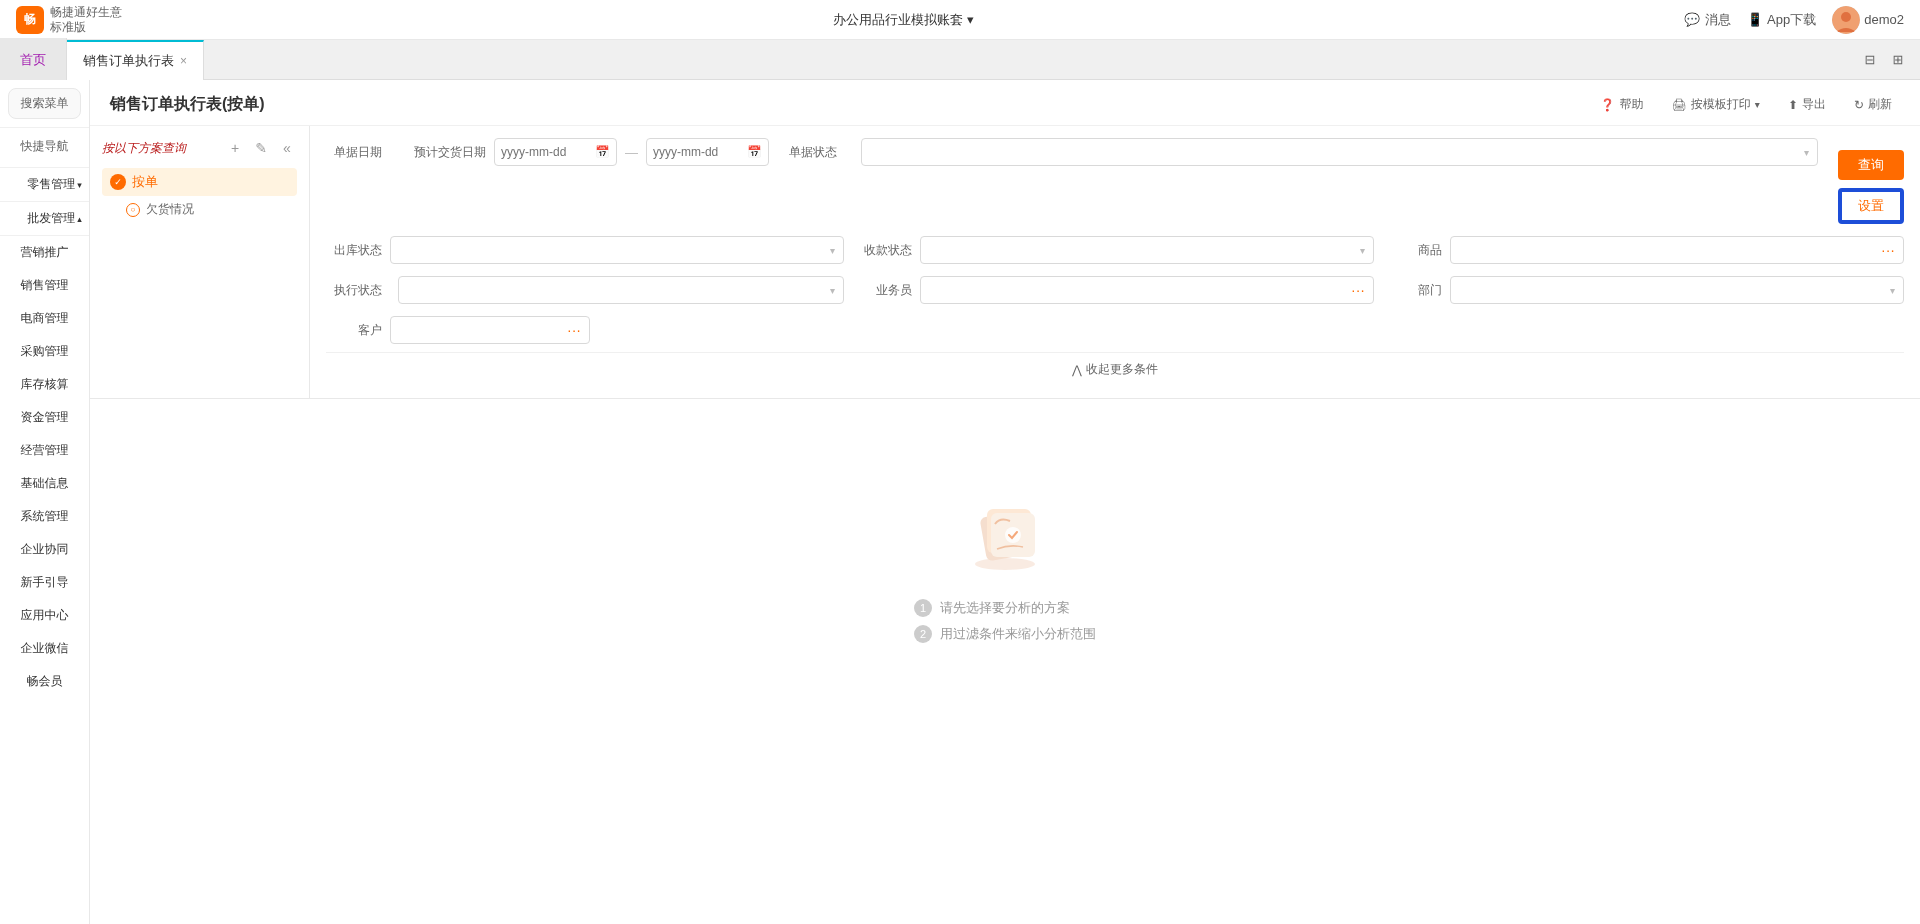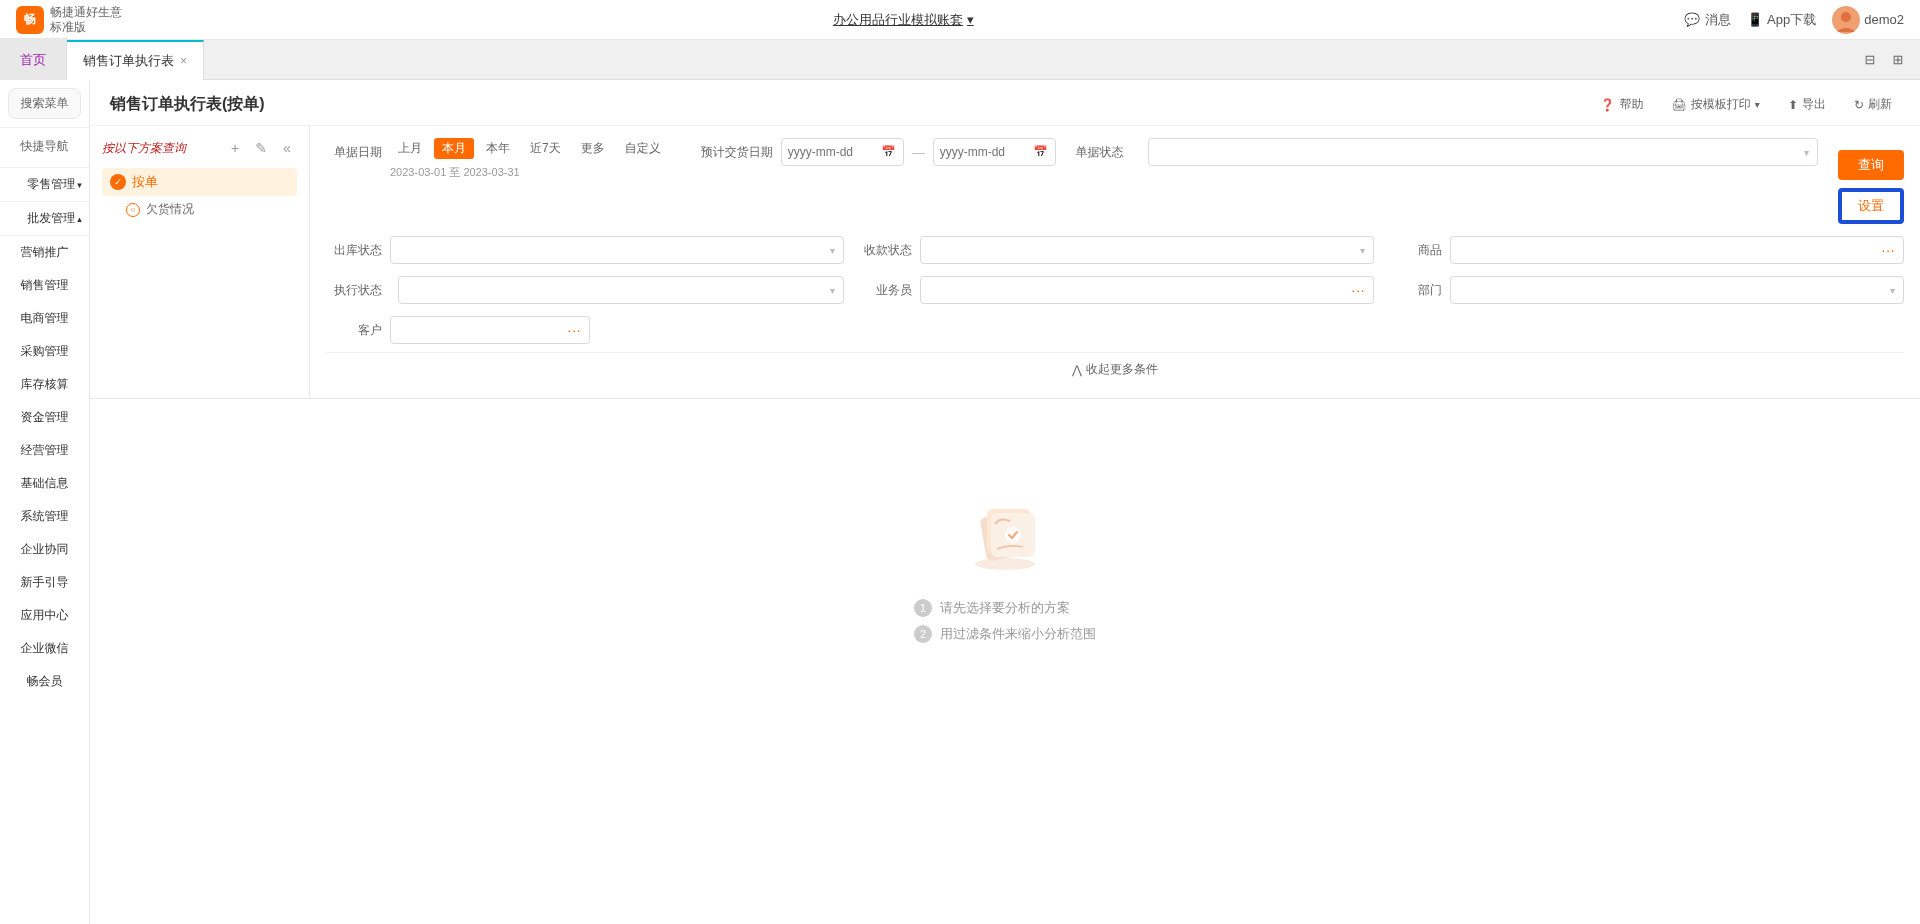--- a/index.html
+++ b/index.html
@@ -4,21 +4,21 @@
   <style>
     * { box-sizing: border-box; margin: 0; padding: 0; }
     body { font-family: 'Microsoft YaHei', Arial, sans-serif; font-size: 13px; background: #f5f5f5; color: #333; display: flex; flex-direction: column; height: 100vh; overflow: hidden; }
 
     
     .topbar { height: 40px; background: #fff; display: flex; align-items: center; padding: 0 16px; border-bottom: 1px solid #e8e8e8; justify-content: space-between; }
     .topbar-left { display: flex; align-items: center; gap: 8px; }
     .logo-area { display: flex; align-items: center; gap: 6px; }
     .logo-icon { width: 28px; height: 28px; background: #ff6b00; border-radius: 6px; display: flex; align-items: center; justify-content: center; color: #fff; font-size: 12px; font-weight: bold; }
     .logo-text { font-size: 12px; color: #666; line-height: 1.2; }
-    .topbar-center { display: flex; align-items: center; gap: 8px; text-decoration: underline; }
+    .topbar-center { display: flex; align-items: center; gap: 8px; }
     .dropdown-title { font-size: 13px; color: #333; display: flex; align-items: center; gap: 4px; cursor: pointer; }
     .topbar-right { display: flex; align-items: center; gap: 16px; }
     .topbar-btn { display: flex; align-items: center; gap: 4px; font-size: 13px; color: #555; cursor: pointer; }
     .avatar { width: 28px; height: 28px; border-radius: 50%; background: #ddd; overflow: hidden; display: flex; align-items: center; justify-content: center; }
 
     
     .tabbar { height: 40px; background: #f0f0f0; display: flex; align-items: center; padding: 0 0 0 0; border-bottom: 1px solid #ddd; }
     .tab-home { padding: 0 20px; height: 44px; display: flex; align-items: center; font-size: 13px; color: #a21caf; cursor: pointer; background: #e8e8e8; border-right: 1px solid #ddd; }
     .tab-active { background: #fff; color: #333; border-top: 2px solid #00bcd4; border-right: 1px solid #ddd; border-bottom: none; padding: 0 16px; height: 40px; display: flex; align-items: center; gap: 6px; font-size: 13px; cursor: pointer; }
     .tab-close { color: #999; cursor: pointer; font-size: 12px; }
@@ -262,31 +262,20 @@
           <span>欠货情况</span>
         </div>
       </div>
 
       <div class="filter-area">
 
         <div style="display:flex; gap:12px; margin-bottom: 12px; align-items: flex-start;">
 
           <div style="display:flex; align-items:flex-start; gap:8px; flex:0 0 auto;">
             <span class="filter-label" style="padding-top:6px;">单据日期</span>
-            <div>
-              <div class="date-tabs">
-                <span class="date-tab">上月</span>
-                <span class="date-tab active" style="background:#ff6b00;color:#fff;">本月</span>
-                <span class="date-tab">本年</span>
-                <span class="date-tab">近7天</span>
-                <span class="date-tab">更多</span>
-                <span class="date-tab">自定义</span>
-              </div>
-              <div class="date-range-text" style="font-size:11px;color:#999;">2023-03-01 至 2023-03-31</div>
-            </div>
           </div>
 
           <div style="display:flex; align-items:center; gap:8px; flex:0 0 auto; margin-left:20px;">
             <span class="filter-label">预计交货日期</span>
             <div class="date-input-group">
               <input type="text" style="border: none; outline: none; font-size: 12px; width: 90px; color: rgb(187, 187, 187);" placeholder="yyyy-mm-dd">
               <span style="color:#bbb;font-size:12px;">📅</span>
             </div>
             <span class="date-separator">—</span>
             <div class="date-input-group">

